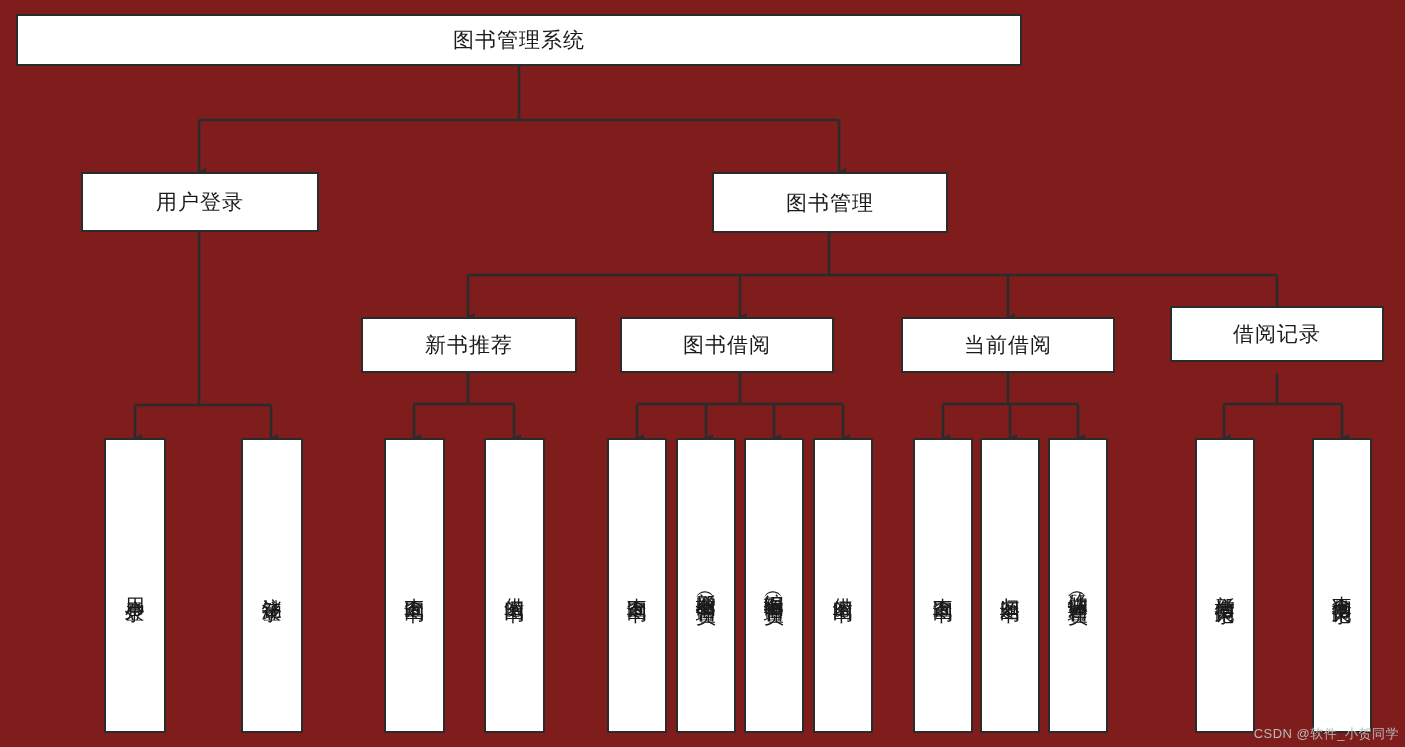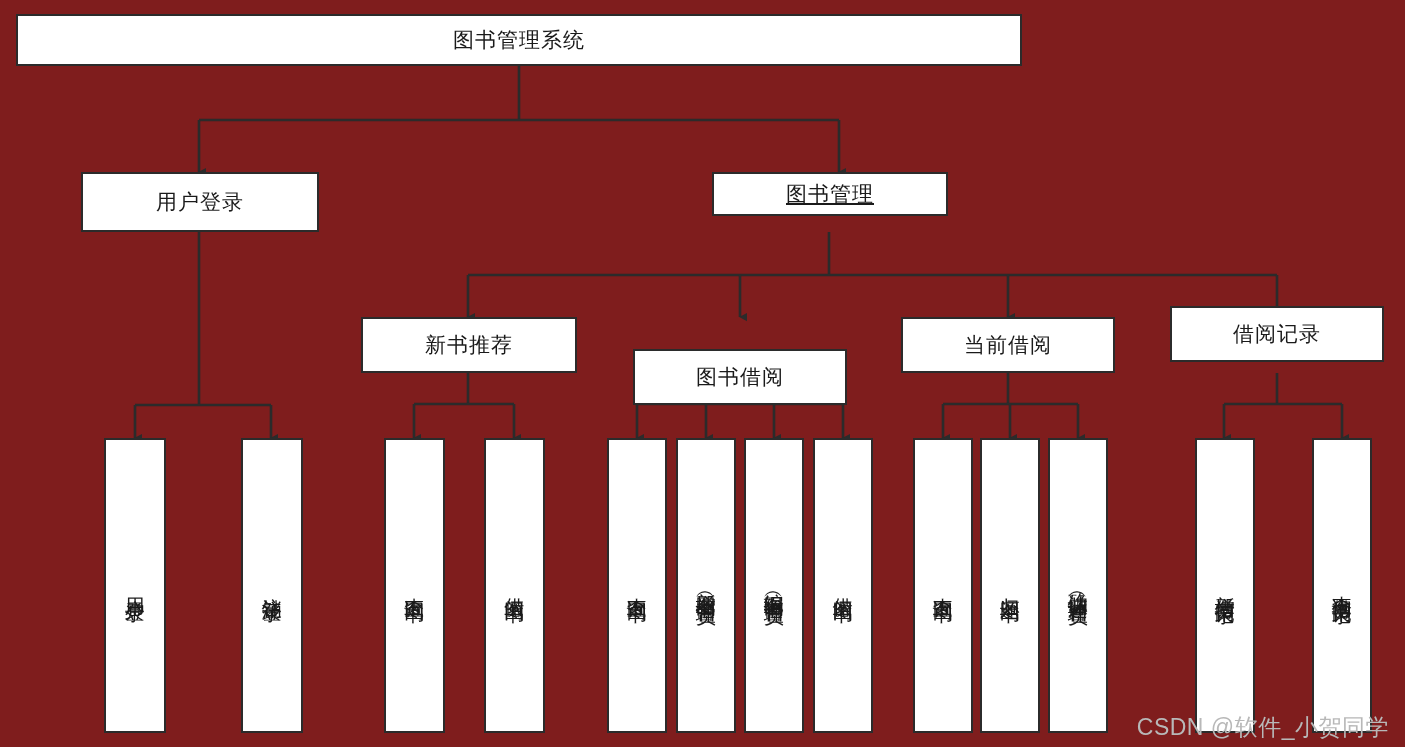--- a/index.html
+++ b/index.html
@@ -49,23 +49,23 @@
     padding-bottom: 6px;
     white-space: nowrap;
   }
   .node.vert .vtext {
     writing-mode: vertical-rl;
     text-orientation: upright;
     display: block;
   }
   #watermark {
     position: absolute;
-    right: 16px;
+    right: 6px;
     bottom: 4px;
-    font-size: 23px;
+    font-size: 13px;
     color: #b8b8b8;
     letter-spacing: 0.5px;
     z-index: 9;
     white-space: nowrap;
   }
 </style>
 </head>
 <body>
 
 <div id="canvas">
@@ -124,28 +124,28 @@
     </g>
   </svg>
 
   <div class="node horiz" style="left:16px; top:14px; width:1006px; height:52px;">
     <span>图书管理系统</span>
   </div>
 
   <div class="node horiz" style="left:81px; top:172px; width:238px; height:60px;">
     <span>用户登录</span>
   </div>
-  <div class="node horiz" style="left:712px; top:172px; width:236px; height:44px;text-decoration:underline;">
+  <div class="node horiz" style="left:712px; top:172px; width:236px; height:61px;">
     <span>图书管理</span>
   </div>
 
   <div class="node horiz" style="left:361px; top:317px; width:216px; height:56px;justify-content:center;">
     <span>新书推荐</span>
   </div>
-  <div class="node horiz" style="left:633px; top:317px; width:214px; height:56px;margin-top:32px;">
+  <div class="node horiz" style="left:620px; top:317px; width:214px; height:56px;">
     <span>图书借阅</span>
   </div>
   <div class="node horiz" style="left:901px; top:317px; width:214px; height:56px;text-align:right;">
     <span>当前借阅</span>
   </div>
   <div class="node horiz" style="left:1170px; top:306px; width:214px; height:56px;">
     <span>借阅记录</span>
   </div>
 
   <div class="node vert" style="left:104px; top:438px; width:62px; height:295px;">

